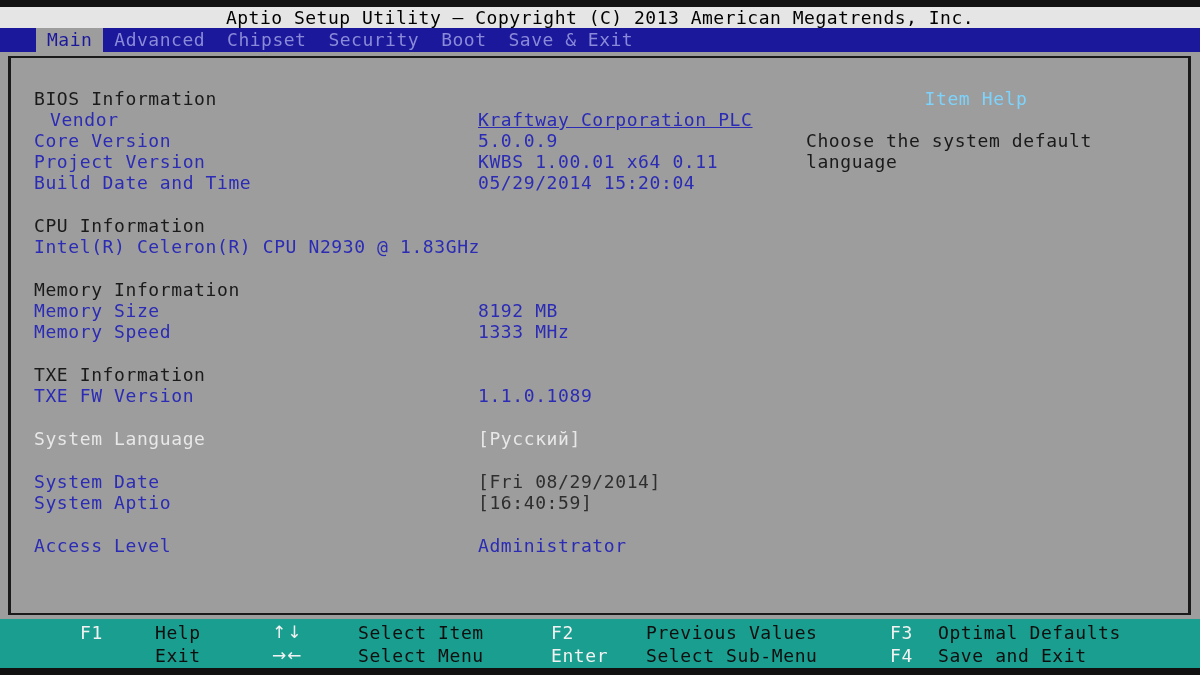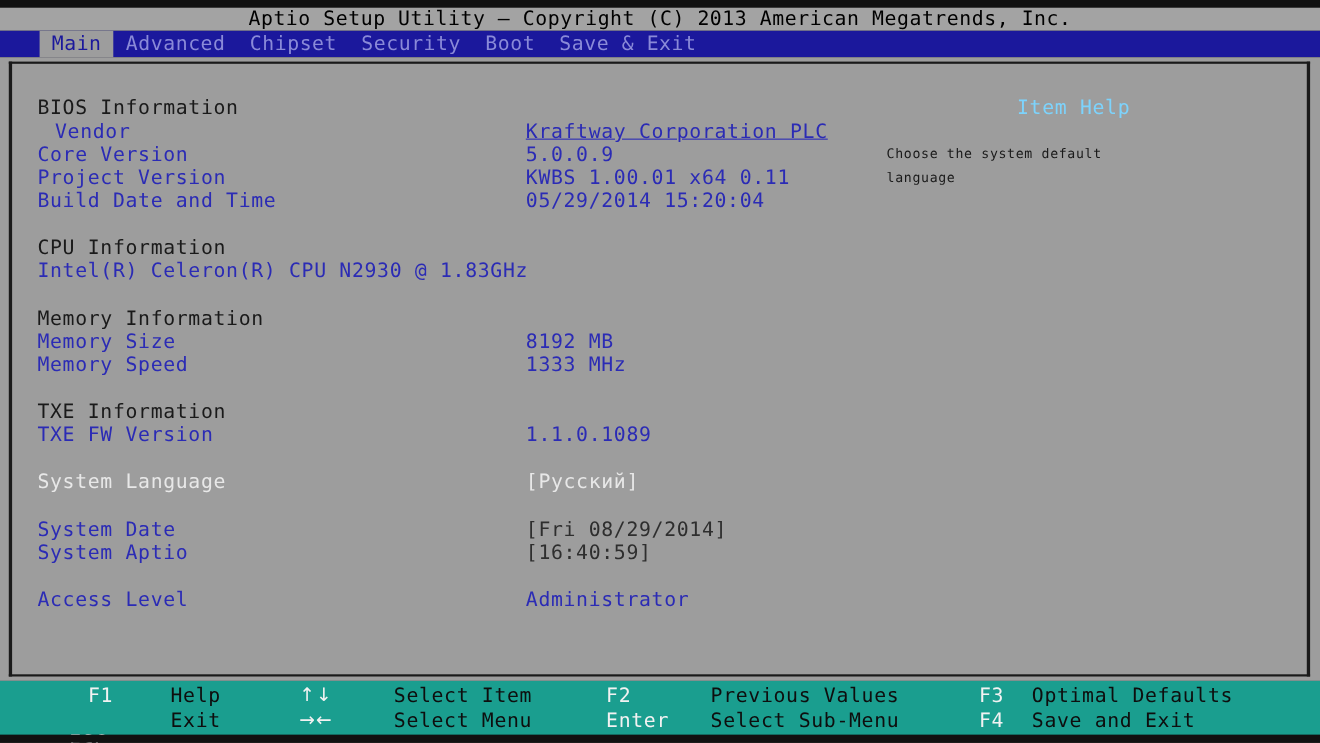--- a/index.html
+++ b/index.html
@@ -27,21 +27,21 @@
     left: 0; top: 0;
     width: 1200px; height: 7px;
     background: #111111;
   }
 
   
   .title-bar {
     position: absolute;
     left: 0; top: 7px;
     width: 1200px; height: 21px;
-    background: #a3a3a3;
+    background: #e5e5e5;
     color: #000000;
     font-size: 18px;
     line-height: 21px;
     text-align: center;
     letter-spacing: 0.5px;
     white-space: nowrap;
   }
 
   
   .menu-bar {
@@ -131,21 +131,21 @@
     color: #7dd3fc;
     font-size: 18px;
     letter-spacing: 0.6px;
     white-space: nowrap;
   }
   .help-line {
     position: absolute;
     left: 806px;
     height: 21px; line-height: 21px;
     color: #1a1a1a;
-    font-size: 12px;
+    font-size: 18px;
     letter-spacing: 0.6px;
     white-space: nowrap;
   }
 
   
   .footer {
     position: absolute;
     left: 0; top: 619px;
     width: 1200px; height: 49px;
     background: #1a9e8f;

